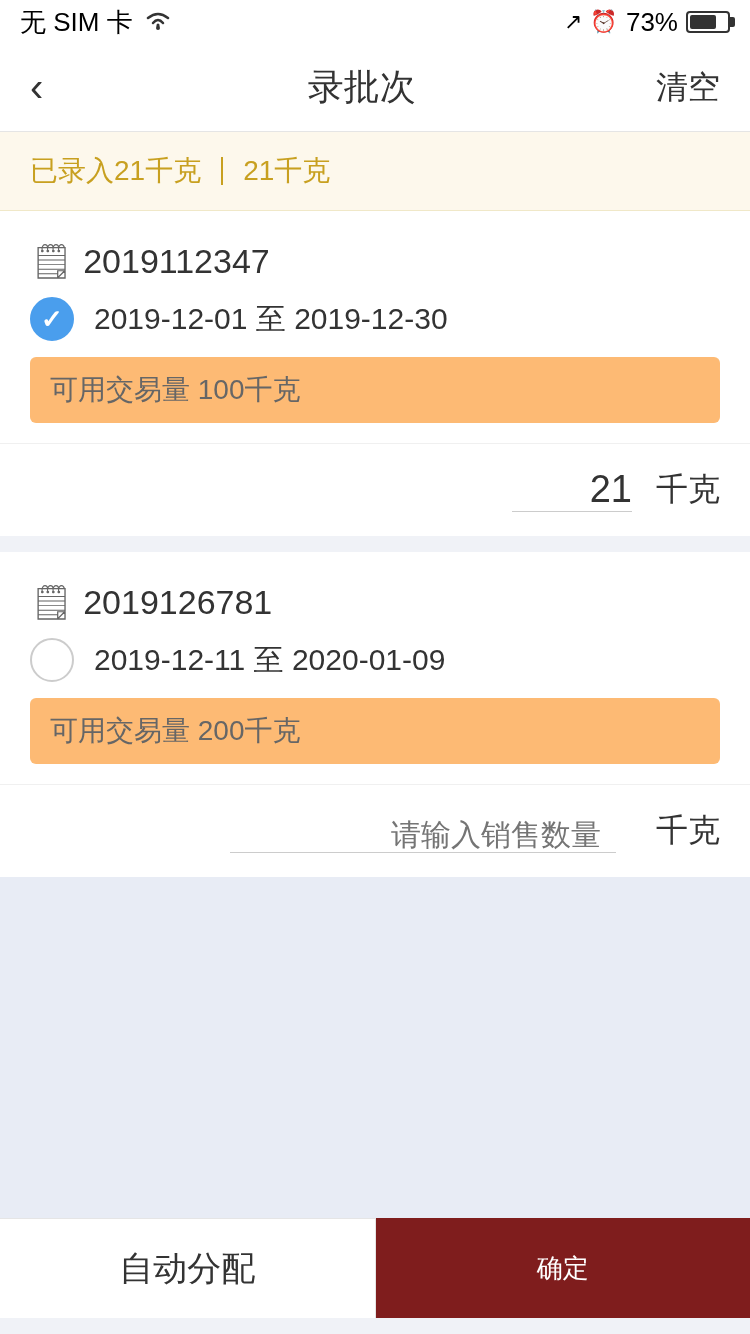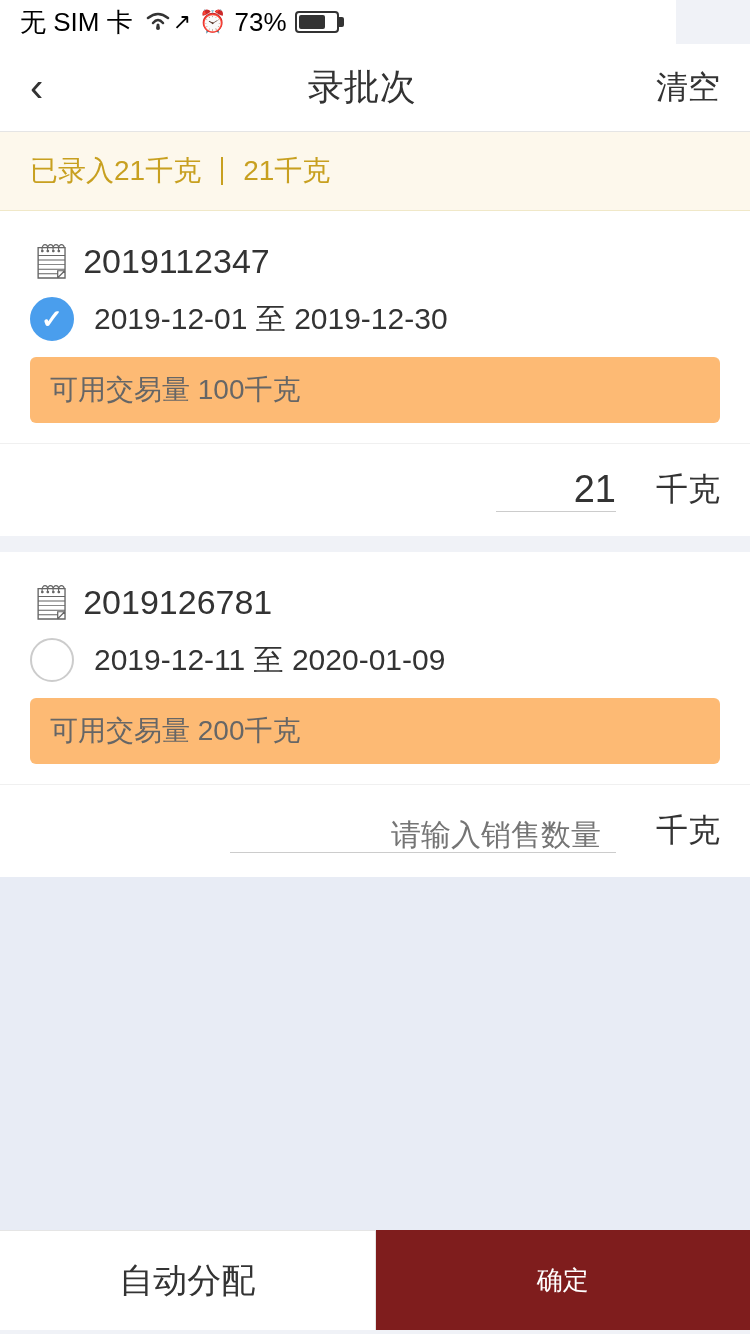--- a/index.html
+++ b/index.html
@@ -7,25 +7,26 @@
     body {
       width: 750px;
       min-height: 1334px;
       font-family: -apple-system, 'PingFang SC', 'Helvetica Neue', Arial, sans-serif;
       background: #f0f2f7;
       font-size: 32px;
     }
 
     
     .status-bar {
-      width: 676px;
+      width: 750px;
       height: 44px;
       background: #fff;
       display: flex;
       align-items: center;
+      justify-content: space-between;
       padding: 0 20px;
       font-size: 26px;
       font-weight: 500;
     }
     .status-left {
       display: flex;
       align-items: center;
       gap: 10px;
       font-size: 26px;
     }
@@ -184,21 +185,20 @@
     }
 
     
     .quantity-row {
       display: flex;
       align-items: center;
       justify-content: flex-end;
       padding: 24px 30px;
       background: #fff;
       border-top: 1px solid #f0f0f0;
-      gap: 16px;
     }
     .quantity-value {
       font-size: 38px;
       color: #333;
       font-weight: 400;
     }
     .quantity-unit {
       font-size: 32px;
       color: #333;
       margin-left: 24px;
@@ -244,21 +244,21 @@
 
     
     .bottom-space {
       height: 390px;
       background: #e8ecf5;
     }
 
     
     .bottom-bar {
       position: fixed;
-      bottom: 4px;
+      bottom: 16px;
       left: 0;
       width: 750px;
       height: 100px;
       display: flex;
     }
     .btn-auto {
       flex: 1;
       background: #fff;
       border: none;
       font-size: 34px;

